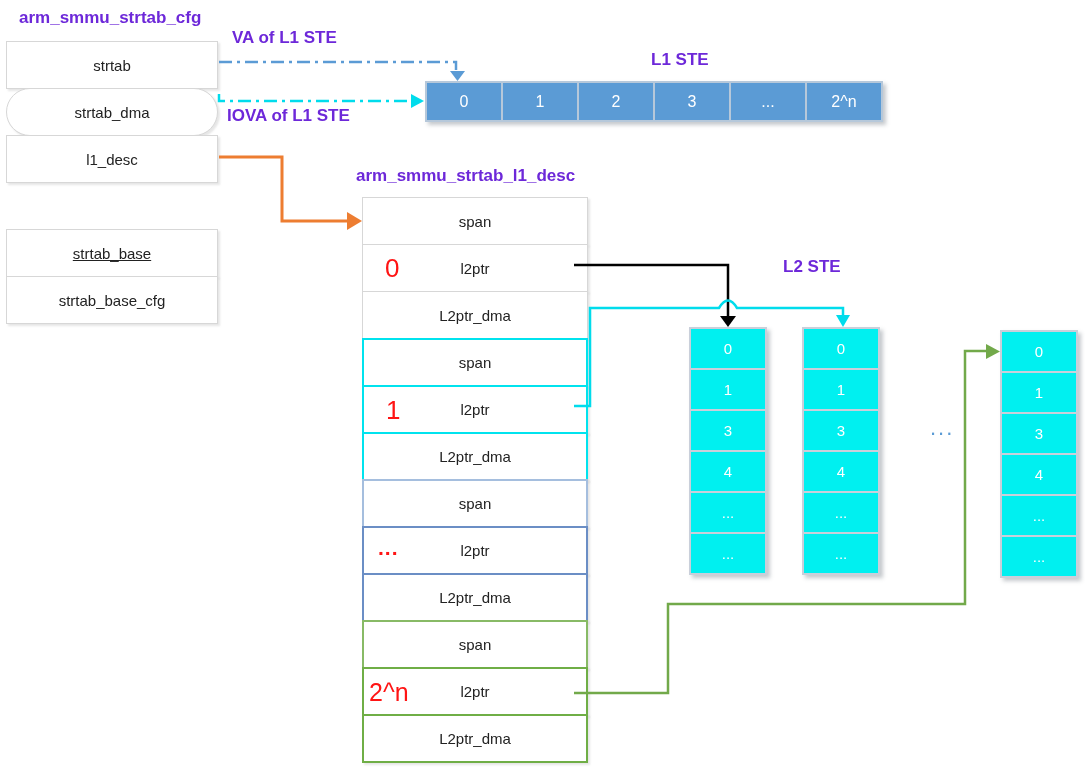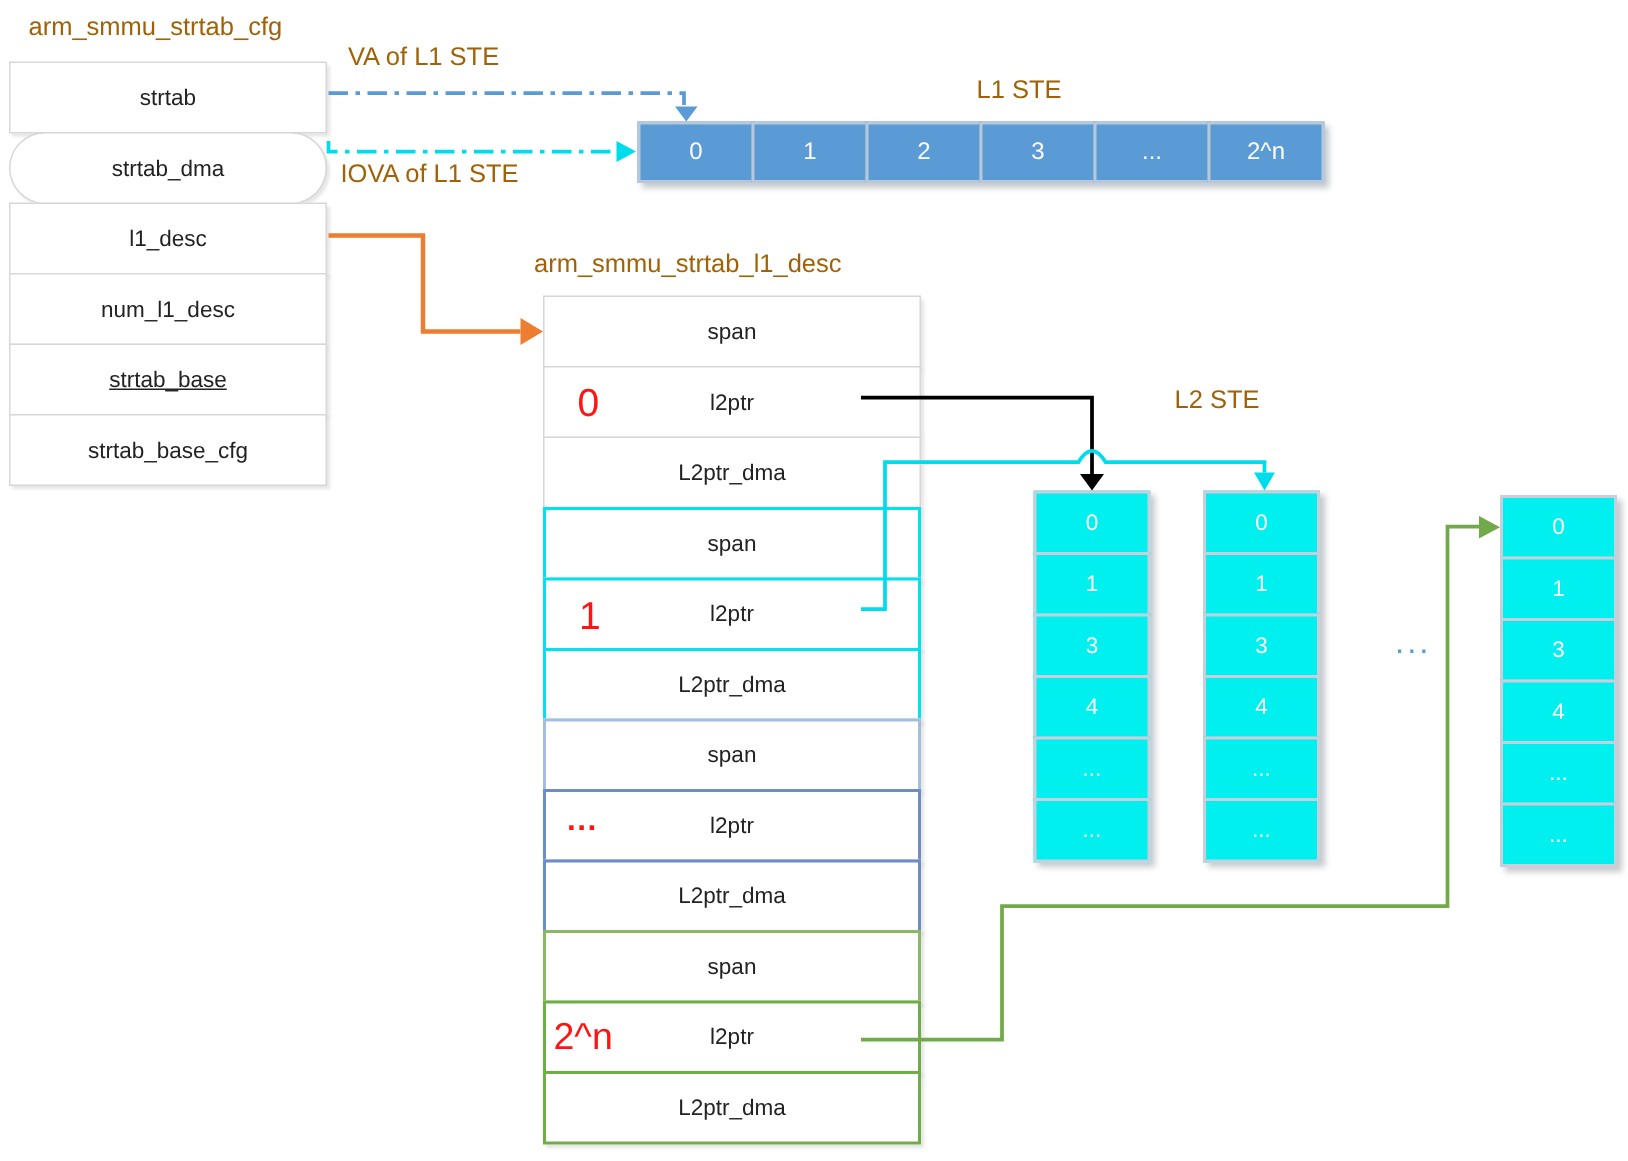--- a/index.html
+++ b/index.html
@@ -1,20 +1,20 @@
 <!DOCTYPE html>
 <html><head>
 <meta charset="utf-8">
 <style>
   html,body{margin:0;padding:0;background:#ffffff;}
   #stage{
     position:relative;width:1085px;height:774px;background:#ffffff;
     font-family:"Liberation Sans",sans-serif;overflow:hidden;
   }
-  .lbl{position:absolute;color:#a16207;font-size:17px;white-space:nowrap;}
+  .lbl{position:absolute;color:#6d28d9;font-size:17px;white-space:nowrap;font-weight:bold;}
   .ellipsis-lbl{position:absolute;color:#5b9bd5;font-size:22px;letter-spacing:2px;}
 
   
   .vtable{position:absolute;padding-left:12px;}
   .crow{
     position:absolute;left:0;width:212px;height:48px;box-sizing:border-box;
     background:#ffffff;border:1px solid #d7d7d7;
     display:flex;align-items:center;justify-content:center;
     font-size:15px;color:#222222;
     box-shadow:2px 2px 2px rgba(140,140,140,.22);
@@ -25,21 +25,21 @@
   .hcell{
     flex:0 0 78px;height:41px;box-sizing:border-box;margin-left:-2px;
     background:#5b9bd5;border:2px solid #b6c8da;
     display:flex;align-items:center;justify-content:center;
     color:#ffffff;font-size:16px;
   }
   .hcell:first-child{margin-left:0;}
 
   
   .mrow{
-    position:absolute;left:0;width:252px;height:49px;box-sizing:border-box;
+    position:absolute;left:0;width:226px;height:49px;box-sizing:border-box;
     background:#ffffff;display:flex;align-items:center;justify-content:center;
     font-size:15px;color:#222222;
     box-shadow:2px 2px 2px rgba(140,140,140,.22);
   }
   .bd-gray {border:1px solid #d7d7d7;height:48px;}
   .bd-cyan {border:2px solid #00e3ee;}
   .bd-blue-light {border:2px solid #a5bede;}
   .bd-blue {border:2px solid #6b8ec5;}
   .bd-green-light {border:2px solid #88ba66;}
   .bd-green {border:2px solid #6fae46;}
@@ -78,23 +78,20 @@
   <div class="vtable" style="left:6px;top:41px;width:212px;height:283px;">
     <div class="crow" style="top:0;">
         <span>strtab</span>
       </div>
     <div class="crow" style="top:47px;border-radius:24px;">
         <span>strtab_dma</span>
       </div>
     <div class="crow" style="top:94px;text-align:right;">
         <span>l1_desc</span>
       </div>
-    <div class="crow" style="top:141px;">
-        <span>num_l1_desc</span>
-      </div>
     <div class="crow" style="top:188px;text-decoration:underline;">
         <span>strtab_base</span>
       </div>
     <div class="crow" style="top:235px;">
         <span>strtab_base_cfg</span>
       </div>
   </div>
 
   <div class="hstrip" style="left:425px;top:81px;">
     <div class="hcell">0</div>

